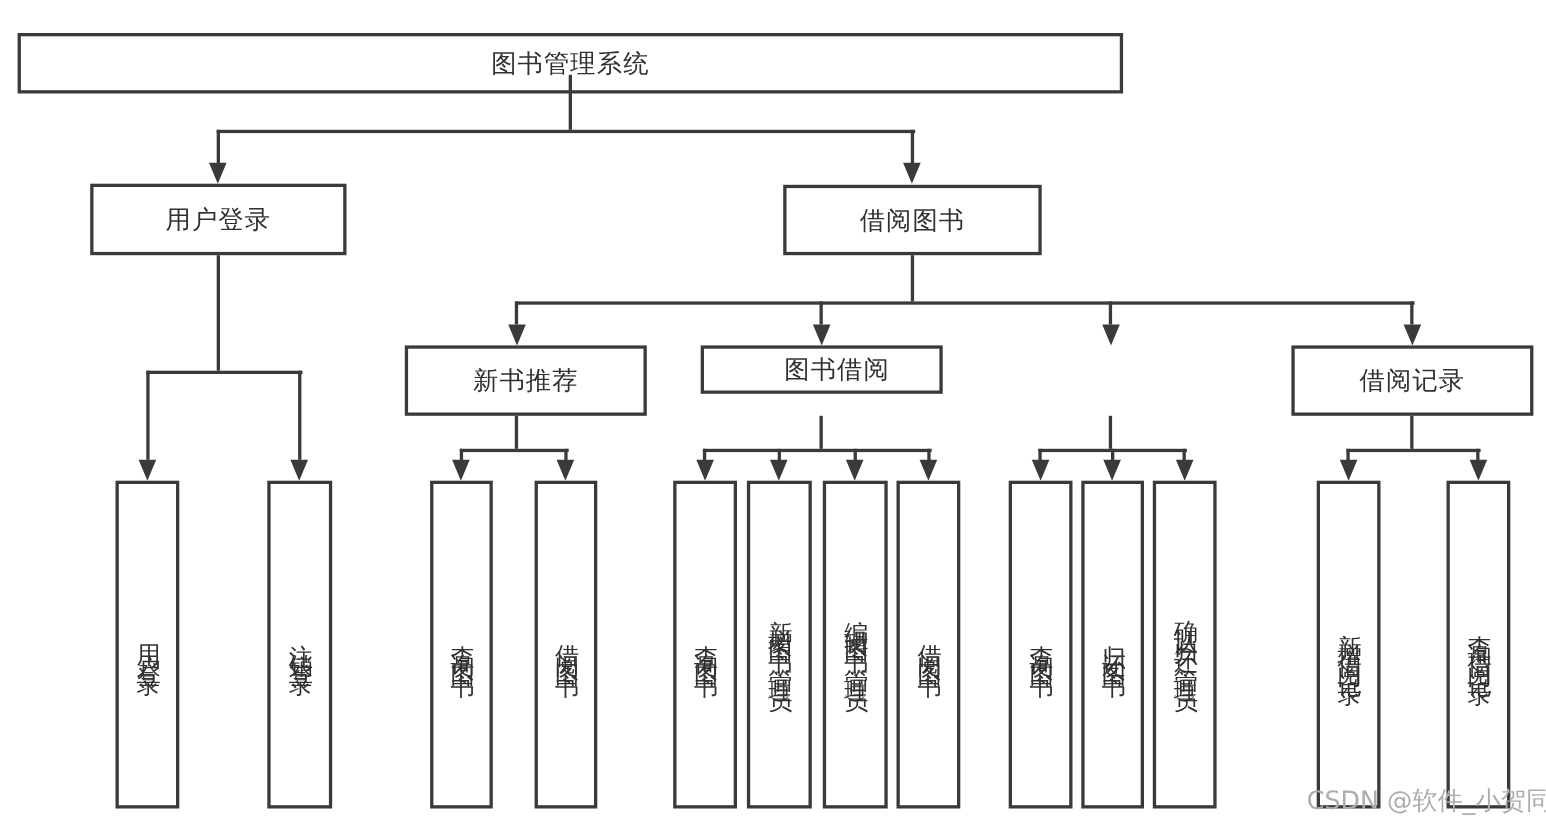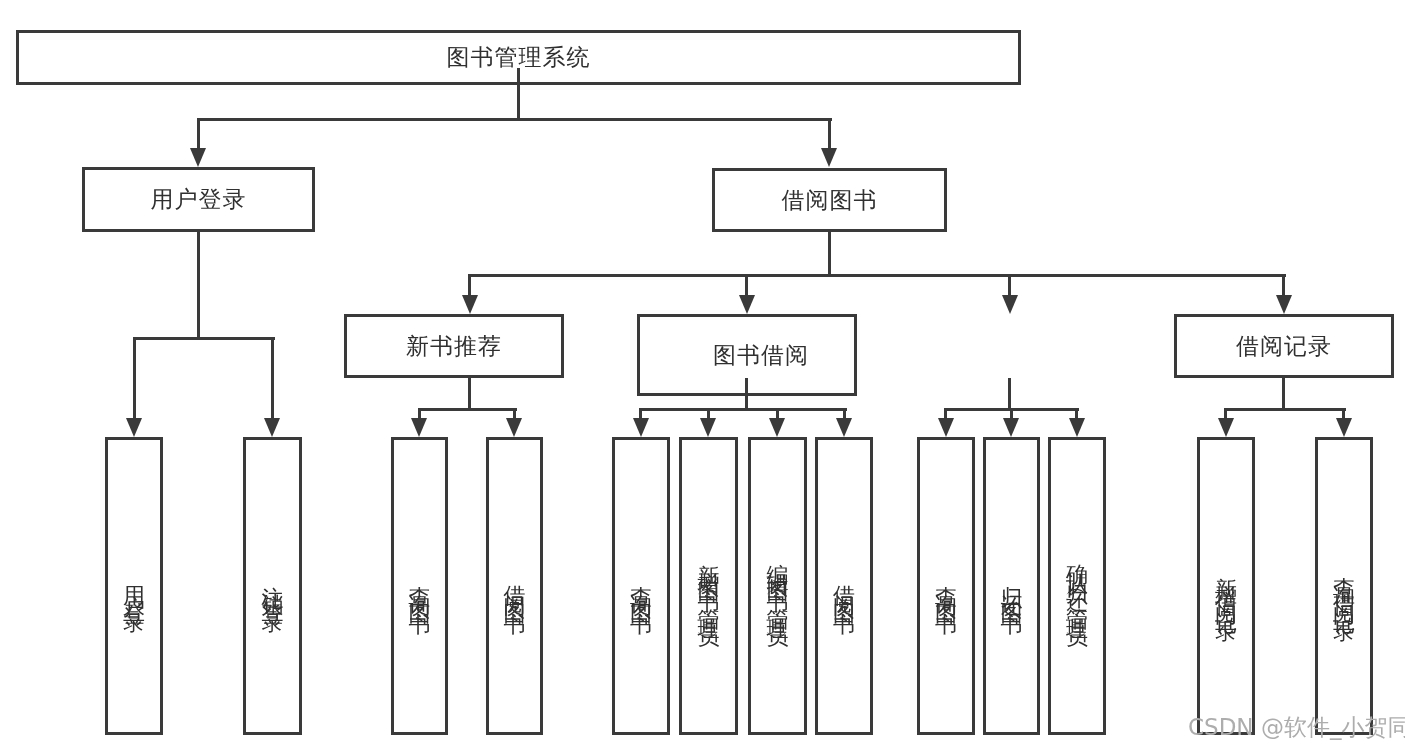--- a/index.html
+++ b/index.html
@@ -92,24 +92,24 @@
   <div class="line" style="left:469px;top:274px;width:817px;height:3px;"></div>
   <div class="line" style="left:468px;top:274px;width:3px;height:21px;"></div>
   <div class="arrow" style="left:462px;top:295px;"></div>
   <div class="line" style="left:745px;top:274px;width:3px;height:21px;"></div>
   <div class="arrow" style="left:739px;top:295px;"></div>
   <div class="line" style="left:1008px;top:274px;width:3px;height:21px;"></div>
   <div class="arrow" style="left:1002px;top:295px;"></div>
   <div class="line" style="left:1282px;top:274px;width:3px;height:21px;"></div>
   <div class="arrow" style="left:1276px;top:295px;"></div>
 
-  <div class="node" style="left:344px;top:314px;width:220px;height:64px;align-items:center;">
+  <div class="node" style="left:368px;top:314px;width:220px;height:64px;align-items:center;">
     <span class="label">新书推荐</span>
   </div>
-  <div class="node" style="left:637px;top:314px;width:220px;height:82px;padding-left:28px;">
+  <div class="node" style="left:637px;top:314px;width:220px;height:44px;padding-left:28px;">
     <span class="label">图书借阅</span>
   </div>
   <div class="node" style="left:1174px;top:314px;width:220px;height:64px;">
     <span class="label">借阅记录</span>
   </div>
 
   <div class="line" style="left:468px;top:378px;width:3px;height:30px;"></div>
   <div class="line" style="left:418px;top:408px;width:99px;height:3px;"></div>
   <div class="line" style="left:418px;top:408px;width:3px;height:11px;"></div>
   <div class="arrow" style="left:411px;top:418px;"></div>

